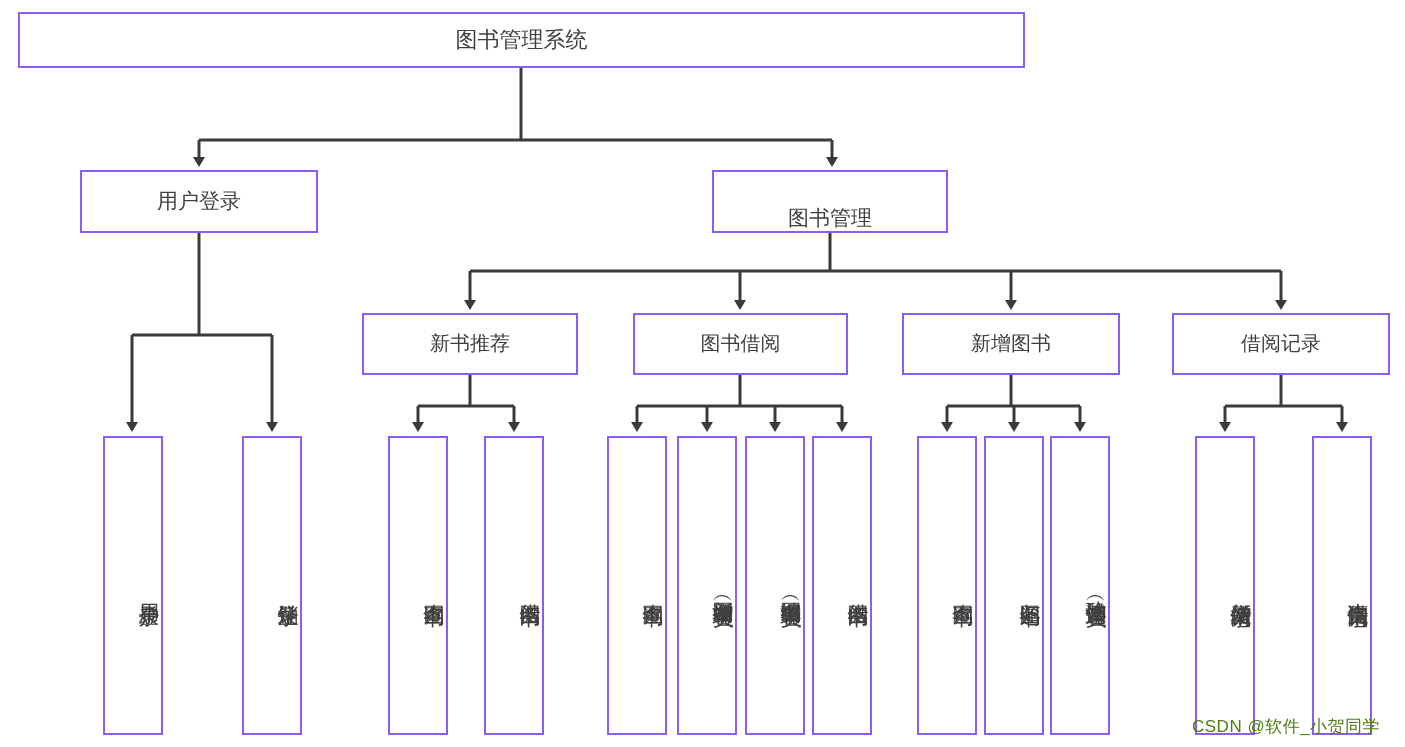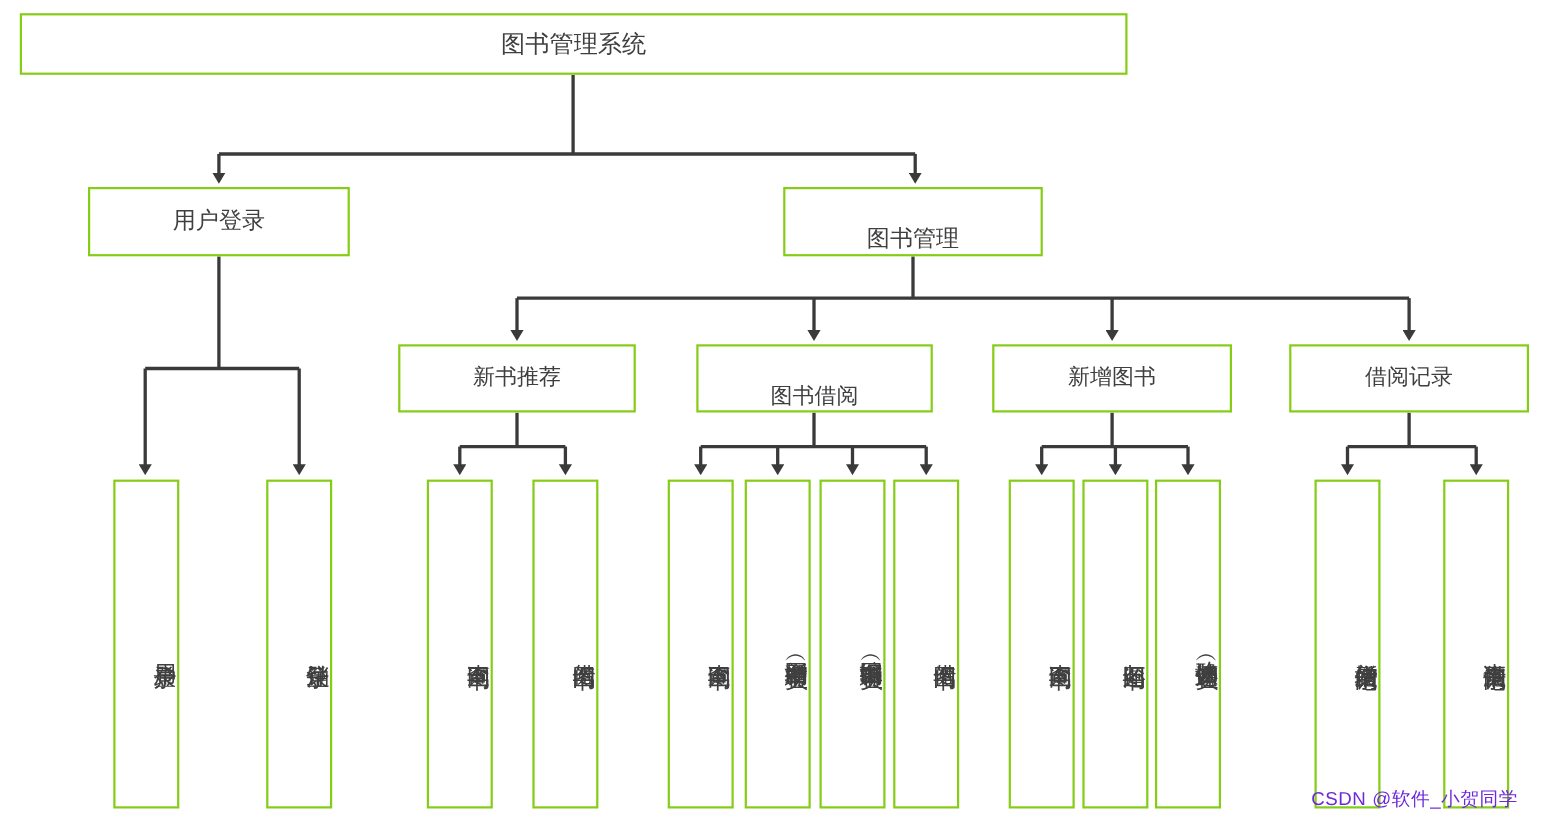--- a/index.html
+++ b/index.html
@@ -16,21 +16,21 @@
   }
   svg.wires{
     position:absolute;
     left:0; top:0;
     width:1405px; height:747px;
     pointer-events:none;
   }
   .node{
     position:absolute;
     box-sizing:border-box;
-    border:2px solid #84cc16;
+    border:2px solid #8b5cf6;
     background:#ffffff;
     color:#3f3f3f;
     display:flex;
     align-items:center;
     justify-content:center;
     text-align:center;
     line-height:1.18;
   }
   .node.root{
     font-size:22px;
@@ -50,21 +50,21 @@
     justify-content:center;
     padding-top:6px;
   }
   .node.leaf span{
     writing-mode:vertical-rl;
     text-orientation:upright;
     display:block;
   }
   .watermark{
     position:absolute;
-    color:#6d28d9;
+    color:#4d7c0f;
     font-size:17px;
     white-space:nowrap;
     letter-spacing:0.5px;
   }
 </style>
 </head>
 <body>
 
 <div id="canvas">
 
@@ -125,21 +125,21 @@
   <div class="node lvl1" style="left:80px; top:170px; width:238px; height:63px;">
     <span>用户登录</span>
   </div>
   <div class="node lvl1" style="left:712px; top:170px; width:236px; height:63px;align-items:flex-end;">
     <span>图书管理</span>
   </div>
 
   <div class="node lvl2" style="left:362px; top:313px; width:216px; height:62px;">
     <span>新书推荐</span>
   </div>
-  <div class="node lvl2" style="left:633px; top:313px; width:215px; height:62px;align-items:flex-end;">
+  <div class="node lvl2" style="left:633px; top:313px; width:215px; height:62px;">
     <span>图书借阅</span>
   </div>
   <div class="node lvl2" style="left:902px; top:313px; width:218px; height:62px;">
     <span>新增图书</span>
   </div>
   <div class="node lvl2" style="left:1172px; top:313px; width:218px; height:62px;justify-content:center;">
     <span>借阅记录</span>
   </div>
 
   <div class="node leaf" style="left:103px; top:436px; width:60px; height:299px;">

